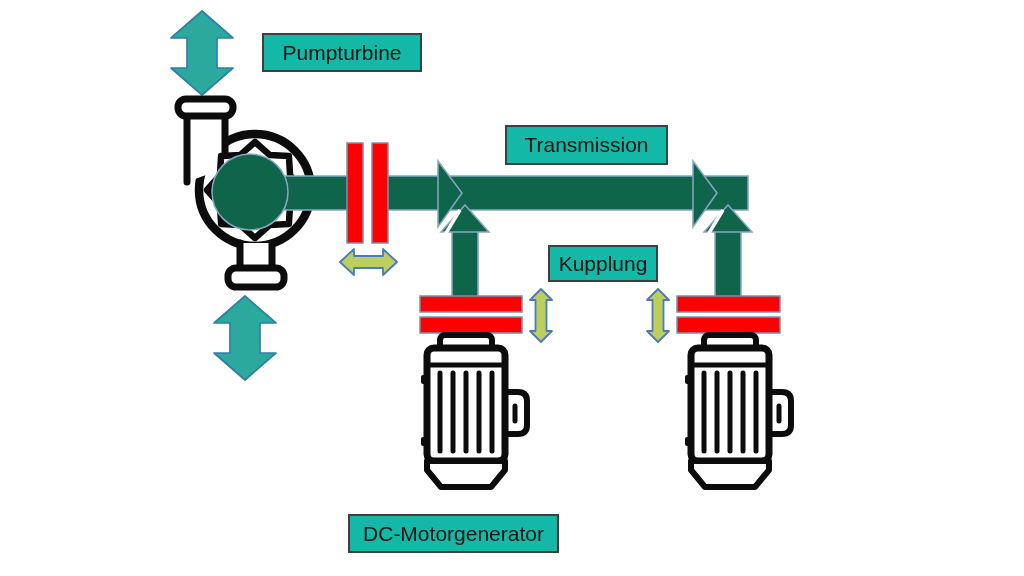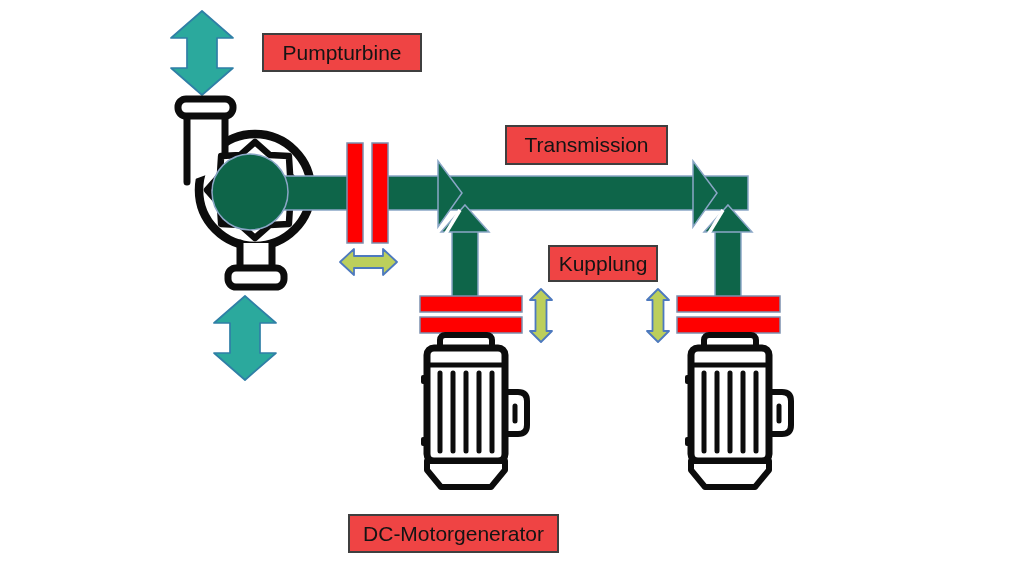--- a/index.html
+++ b/index.html
@@ -6,21 +6,21 @@
   .stage{
     position:relative;
     width:1024px;height:576px;
     background:#fff;
     overflow:hidden;
     font-family:"Liberation Sans", sans-serif;
   }
   .stage svg{position:absolute;left:0;top:0;}
   .label-box{
     position:absolute;
-    background:#ef4444;
+    background:#14b8a6;
     border:2px solid #3f3f3f;
     display:flex;align-items:center;justify-content:center;
     font-size:21px;color:#141414;
     box-sizing:border-box;
     white-space:nowrap;
   }
   
   .green{fill:var(--green);stroke:var(--green-stroke);stroke-width:1.5;}
   .teal{fill:var(--teal);stroke:var(--teal-stroke);stroke-width:1.7;stroke-linejoin:round;}
   .red{fill:var(--red);stroke:var(--red-stroke);stroke-width:1.5;}

